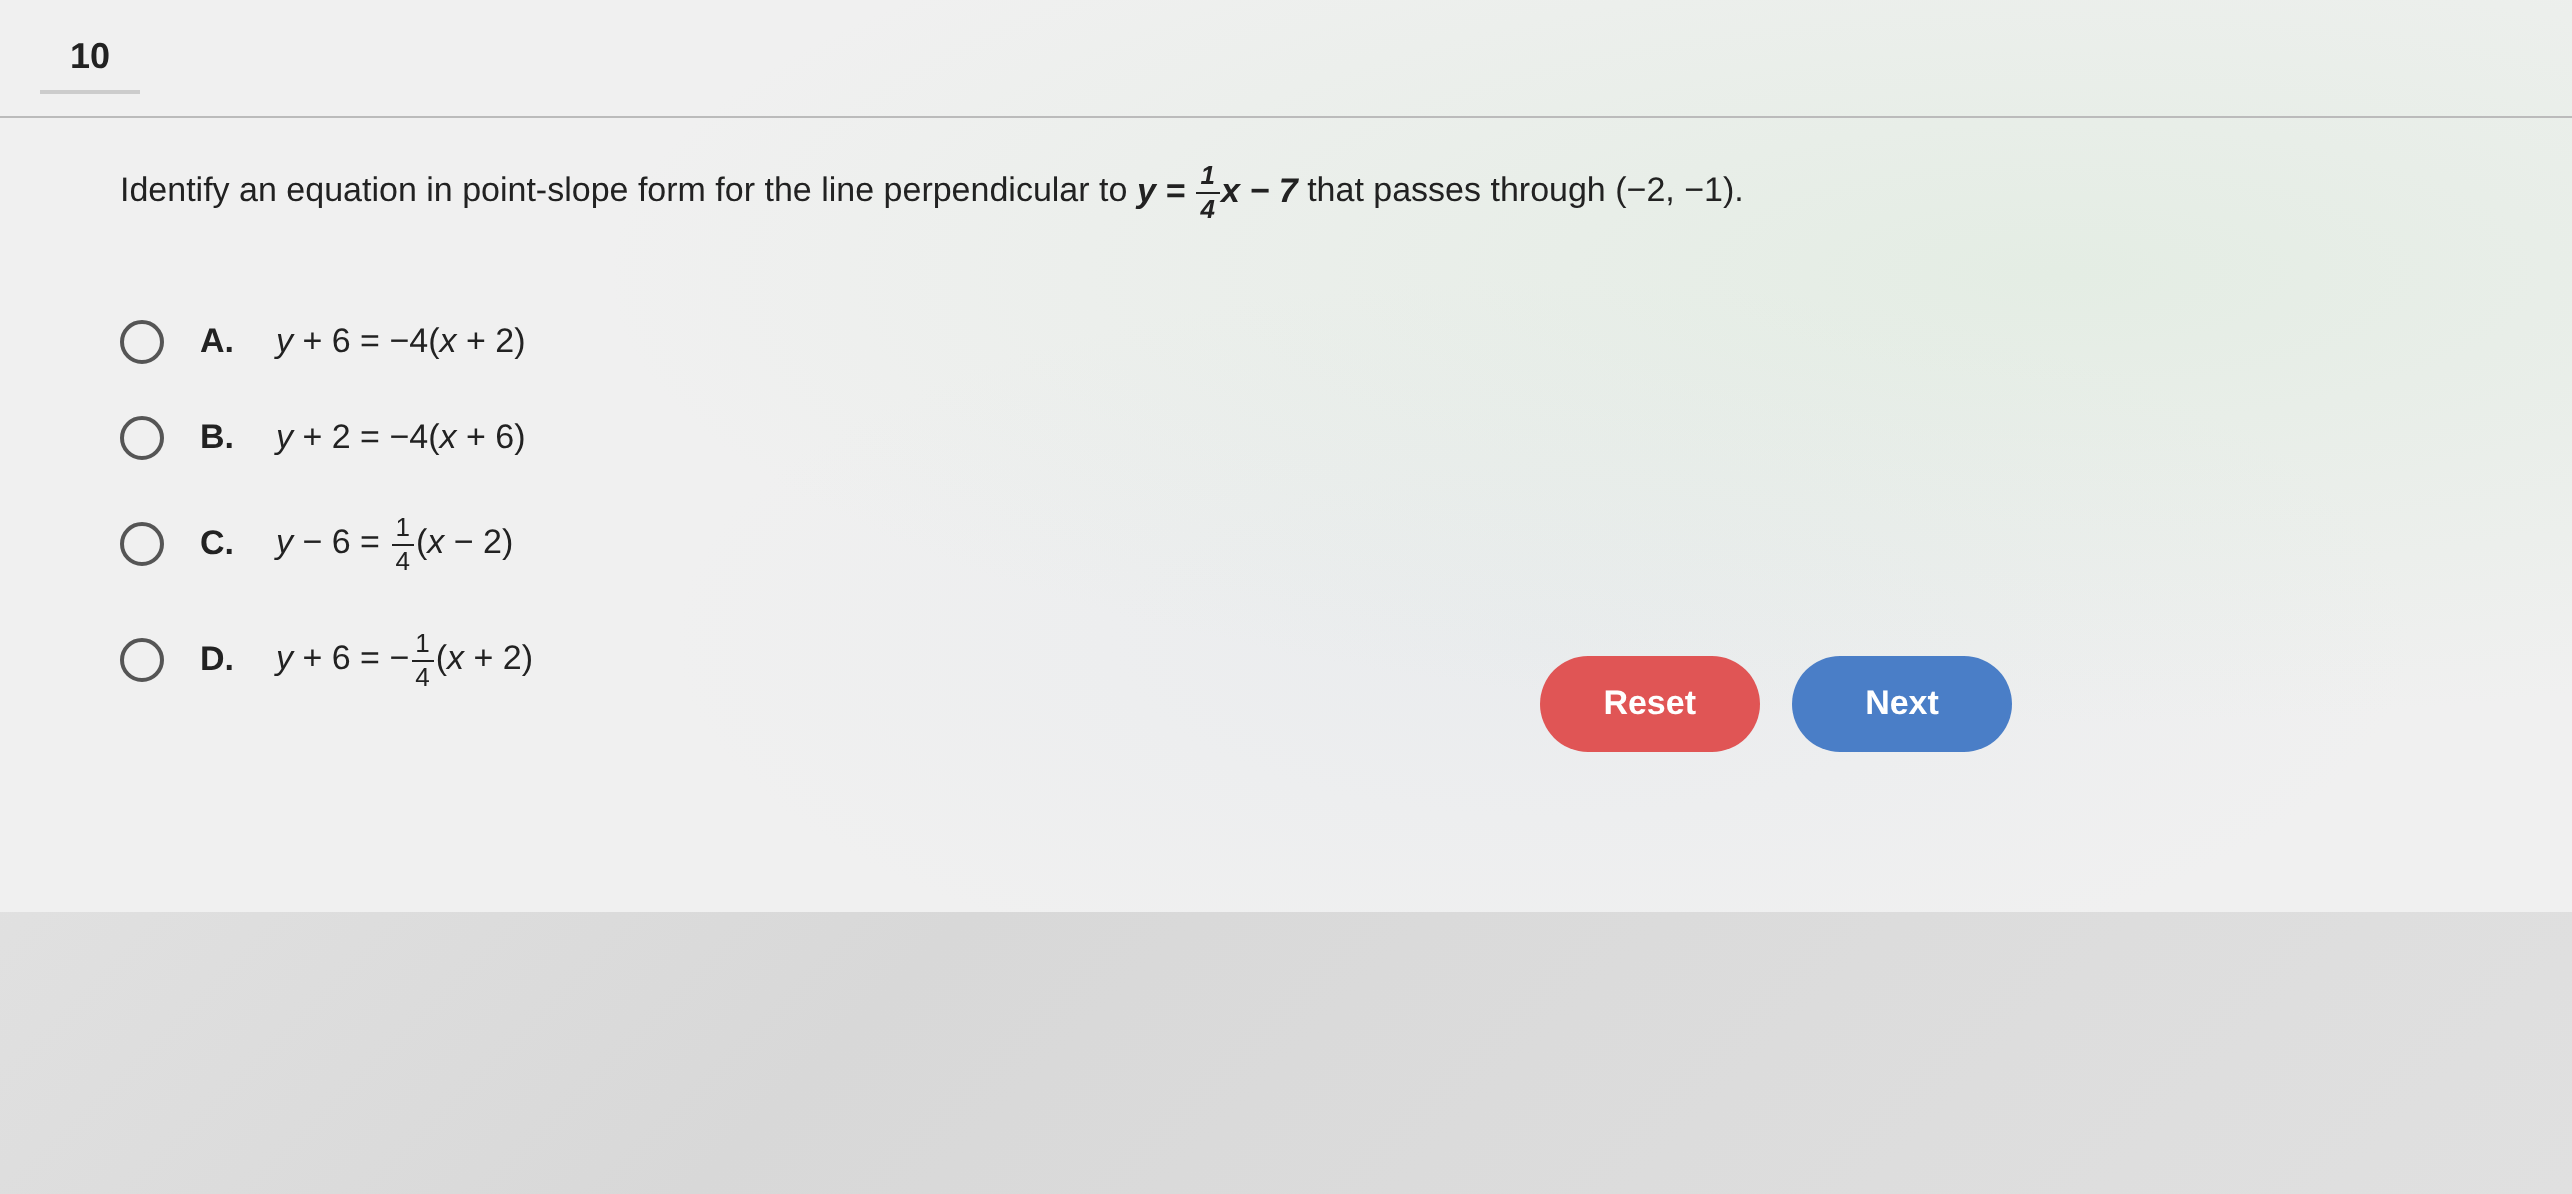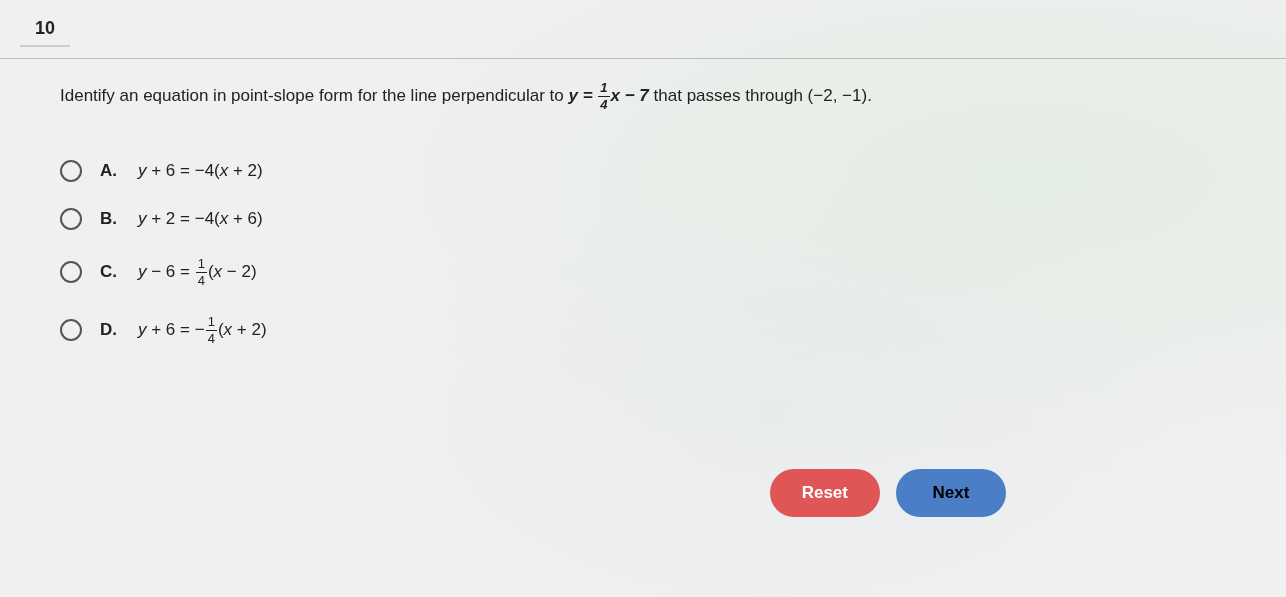--- a/index.html
+++ b/index.html
@@ -12,21 +12,21 @@
       width: 1286px;
       height: 597px;
       background: linear-gradient(135deg, #e8e8e8 0%, #d8d8d8 50%, #e0e0e0 100%);
       font-family: Arial, sans-serif;
       overflow: hidden;
       position: relative;
     }
 
     .page-container {
       width: 1286px;
-      height: 597px;
+      height: 456px;
       background: #f0f0f0;
       background-image: 
         radial-gradient(ellipse at 80% 30%, rgba(200, 230, 200, 0.3) 0%, transparent 50%),
         radial-gradient(ellipse at 60% 70%, rgba(210, 220, 230, 0.2) 0%, transparent 40%);
       position: relative;
     }
 
     .question-number {
       position: absolute;
       top: 18px;
@@ -129,21 +129,21 @@
       border-radius: 30px;
       padding: 14px 32px;
       font-size: 17px;
       font-weight: bold;
       cursor: pointer;
       min-width: 110px;
     }
 
     .btn-next {
       background: #4a7ec7;
-      color: #000000;
+      color: #ffffff;
       border: none;
       border-radius: 30px;
       padding: 14px 32px;
       font-size: 17px;
       font-weight: bold;
       cursor: pointer;
       min-width: 110px;
     }
 
     .divider-line {

